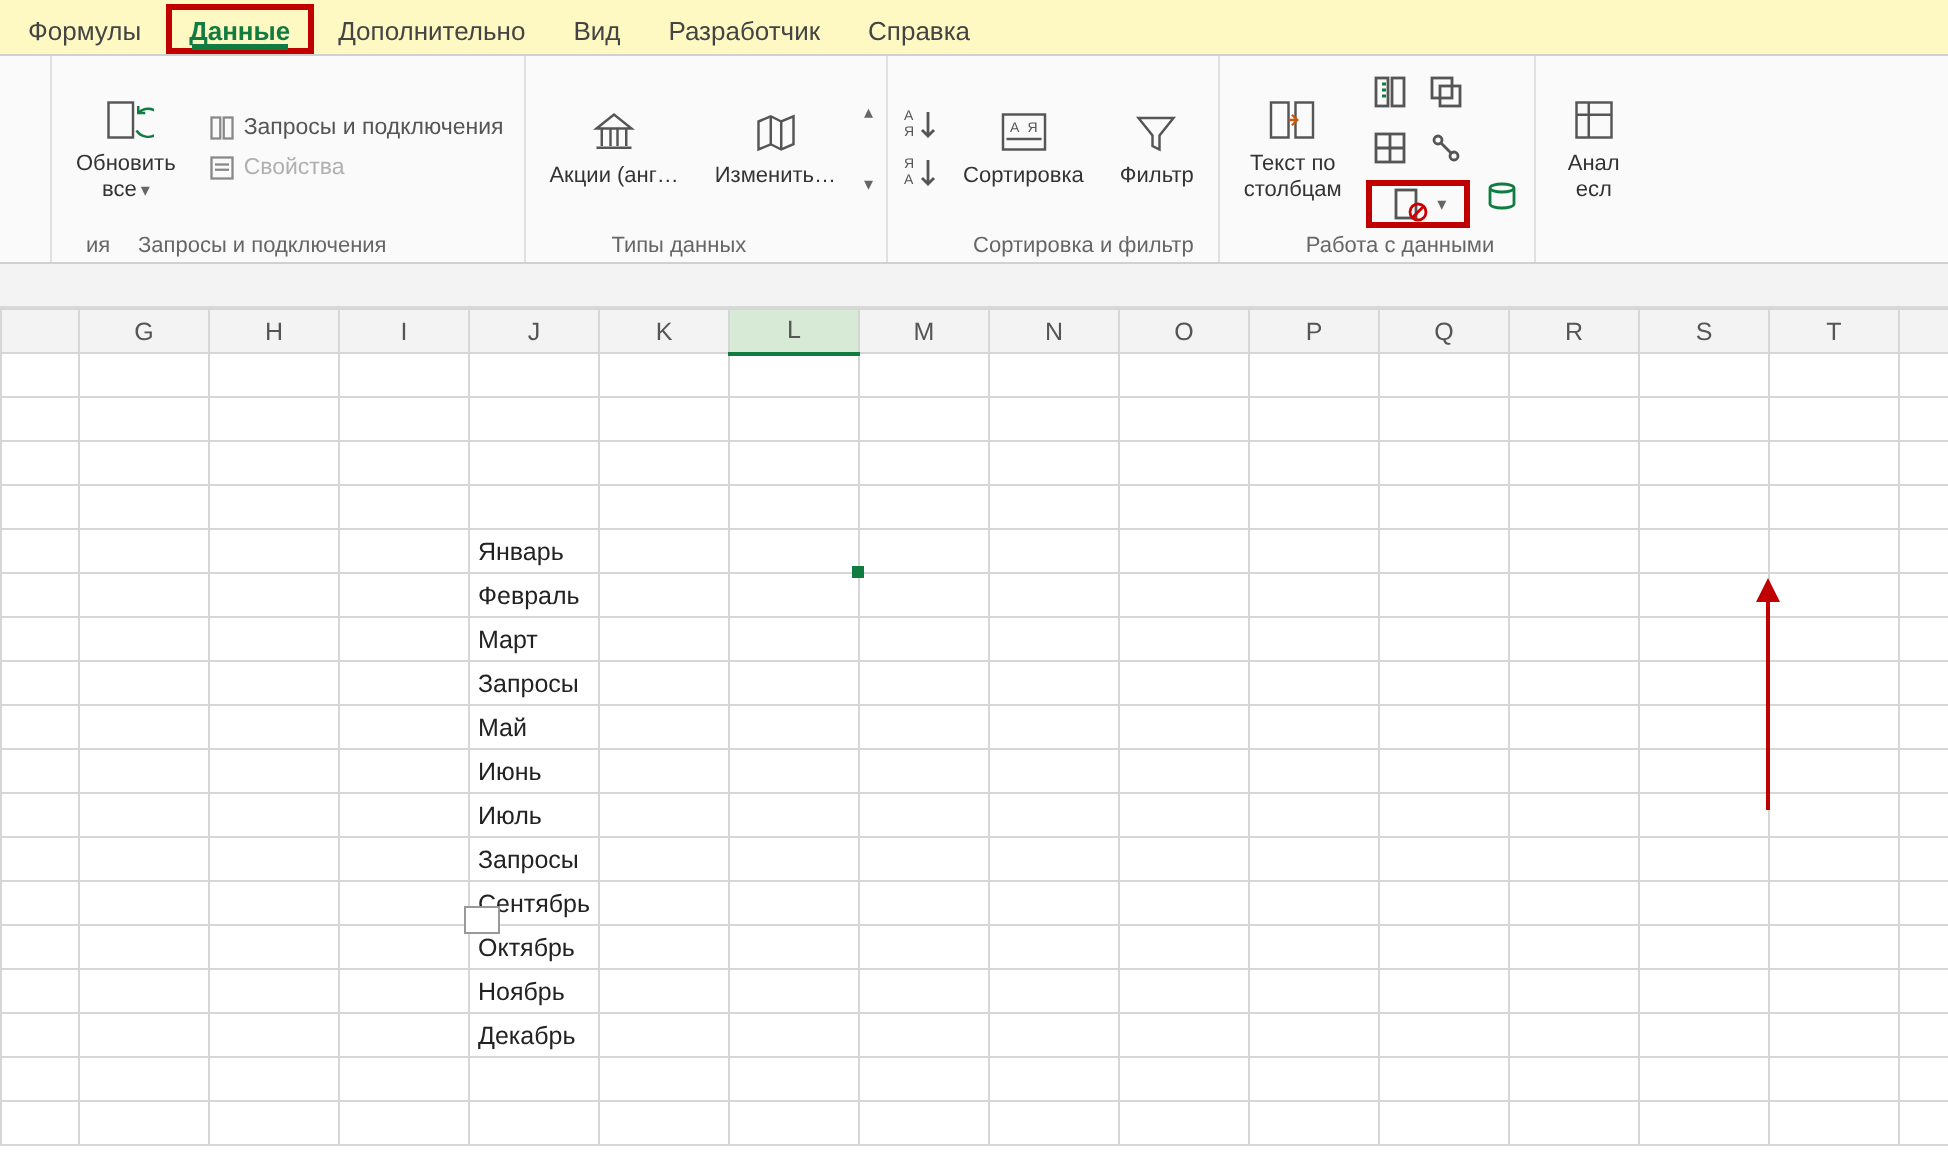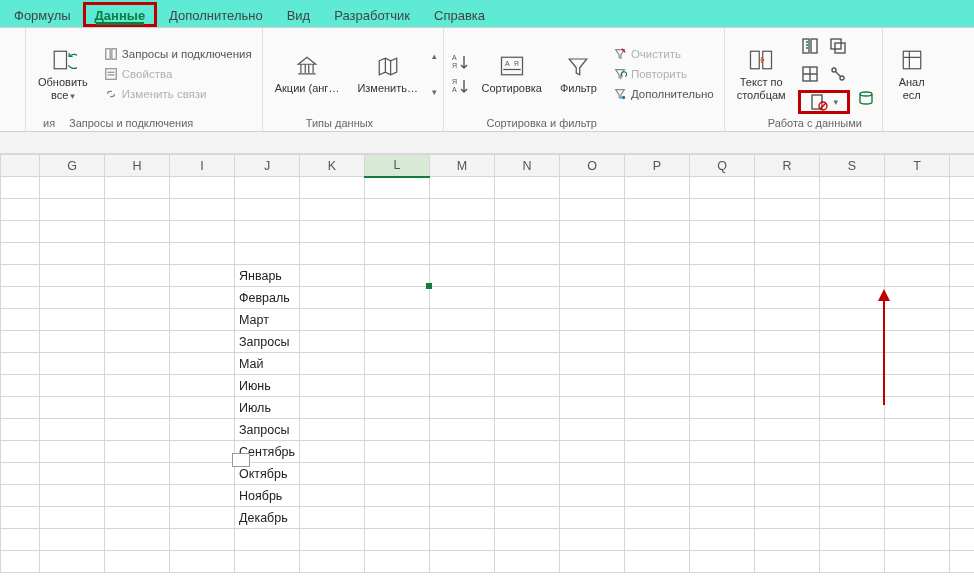--- a/index.html
+++ b/index.html
@@ -12,21 +12,21 @@
     width: 974px;
     overflow: hidden;
   }
   .tabs {
     display: flex;
     align-items: flex-end;
     height: 28px;
     border-bottom: 1px solid #d0d0d0;
     padding-left: 2px;
     gap: 0;
-    background: #5eead4;
+    background: #fef9c3;
   }
   .tab {
     padding: 6px 12px 4px;
     font-size: 13px;
     color: #444;
     cursor: default;
     position: relative;
   }
   .tab.active {
     color: #107c41;
@@ -220,26 +220,20 @@
           <span>Запросы и подключения</span>
         </div>
         <div class="mini-btn disabled">
           <svg class="sm" viewBox="0 0 16 16">
               <rect x="2" y="2" width="12" height="12"></rect>
               <line x1="4" y1="6" x2="12" y2="6"></line>
               <line x1="4" y1="9" x2="12" y2="9"></line>
             </svg>
           <span>Свойства</span>
         </div>
-        <div class="mini-btn disabled">
-          <svg class="sm" viewBox="0 0 16 16">
-              <path d="M4 8a3 3 0 0 1 3-3h2M12 8a3 3 0 0 1-3 3H7"></path>
-            </svg>
-          <span>Изменить связи</span>
-        </div>
       </div>
     </div>
     <div class="group-label">Запросы и подключения</div>
   </div>
 
   <div class="group">
     <div class="group-body">
       <div class="big-btn">
         <svg class="ic" viewBox="0 0 32 32">
           <path d="M6 14 L16 6 L26 14 Z"></path>
@@ -288,43 +282,20 @@
             <text x="18" y="16" font-size="8" fill="#555" stroke="none">Я</text>
             <line x1="6" y1="20" x2="26" y2="20"></line>
           </svg>
         <div class="lbl">Сортировка</div>
       </div>
       <div class="big-btn">
         <svg class="ic" viewBox="0 0 32 32">
             <path d="M6 8 L26 8 L18 18 L18 26 L14 24 L14 18 Z"></path>
           </svg>
         <div class="lbl">Фильтр</div>
-      </div>
-      <div class="mini-col">
-        <div class="mini-btn disabled">
-          <svg class="sm" viewBox="0 0 16 16">
-              <path d="M3 3 L13 3 L9 9 L9 13 L7 12 L7 9 Z"></path>
-              <line x1="10" y1="2" x2="14" y2="6" stroke="#c00"></line>
-            </svg>
-          <span>Очистить</span>
-        </div>
-        <div class="mini-btn disabled">
-          <svg class="sm" viewBox="0 0 16 16">
-              <path d="M3 3 L13 3 L9 9 L9 13 L7 12 L7 9 Z"></path>
-              <path d="M11 11 A3 3 0 1 1 14 11" stroke="#107c41"></path>
-            </svg>
-          <span>Повторить</span>
-        </div>
-        <div class="mini-btn">
-          <svg class="sm" viewBox="0 0 16 16">
-              <path d="M3 3 L13 3 L9 9 L9 13 L7 12 L7 9 Z"></path>
-              <circle cx="12" cy="12" r="2" fill="#2a7ab0" stroke="none"></circle>
-            </svg>
-          <span>Дополнительно</span>
-        </div>
       </div>
     </div>
     <div class="group-label">Сортировка и фильтр</div>
   </div>
 
   <div class="group">
     <div class="group-body">
       <div class="big-btn">
         <svg class="ic" viewBox="0 0 32 32">
             <rect x="4" y="6" width="10" height="20"></rect>

